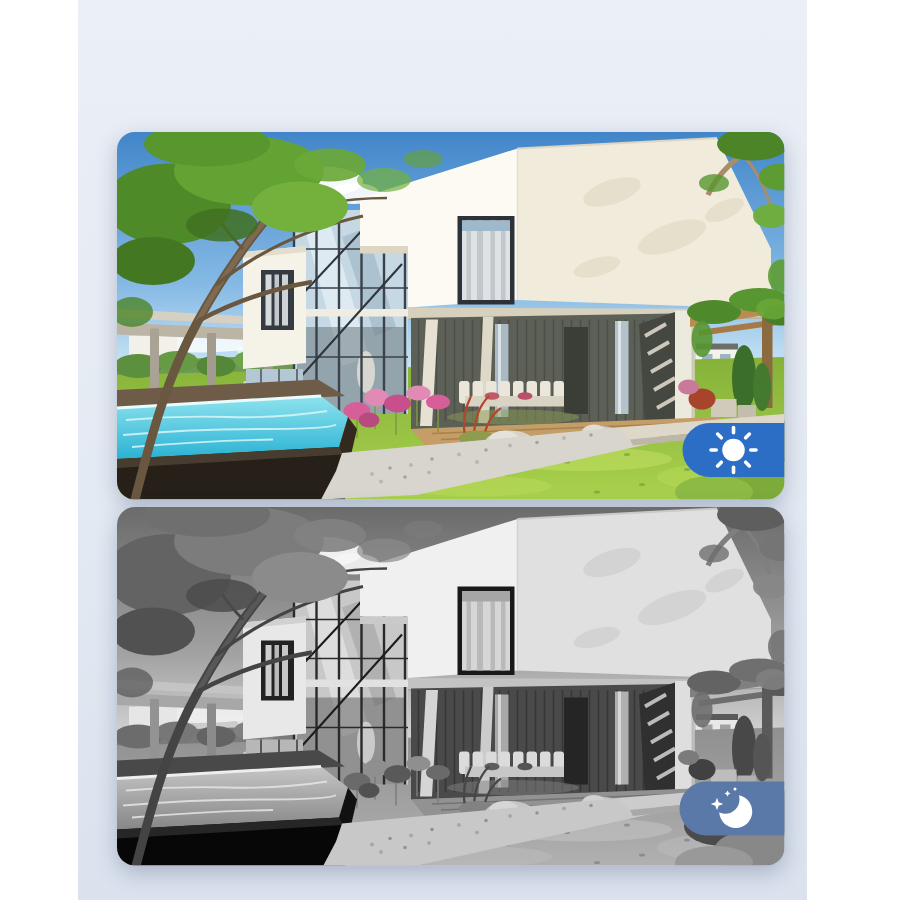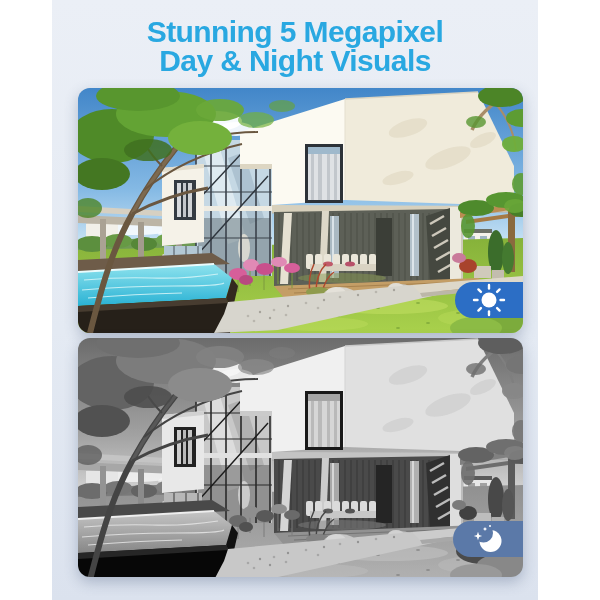--- a/index.html
+++ b/index.html
@@ -32,24 +32,20 @@
   }
   .badge-day{bottom:15px;width:68px;height:36px;}
   .badge-night{bottom:20px;width:70px;height:36px;}
   .badge svg{display:block;}
 </style>
 </head>
 <body>
 
 <div class="canvas">
 
-  <header class="title" style="color: rgb(41, 168, 225);">
-    <div>Stunning 5 Megapixel</div>
-    <div>Day &amp; Night Visuals</div>
-  </header>
 
   <figure class="card card-day" style="margin:0">
     <svg class="scene" viewBox="0 0 445 245" preserveAspectRatio="xMidYMid slice">
       <defs>
         <linearGradient id="sky" x1="0" y1="0" x2="0" y2="1">
           <stop offset="0" stop-color="#4286c9"></stop>
           <stop offset="0.6" stop-color="#84b9e4"></stop>
           <stop offset="1" stop-color="#d7ecf8"></stop>
         </linearGradient>
         <linearGradient id="lawn" x1="0" y1="0" x2="0" y2="1">

